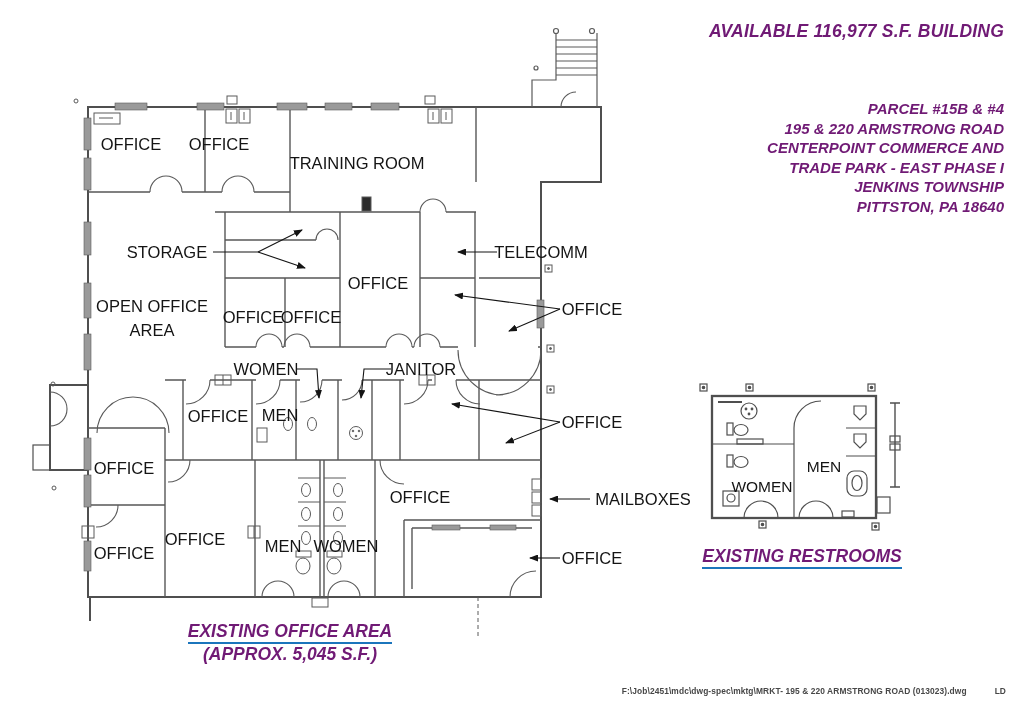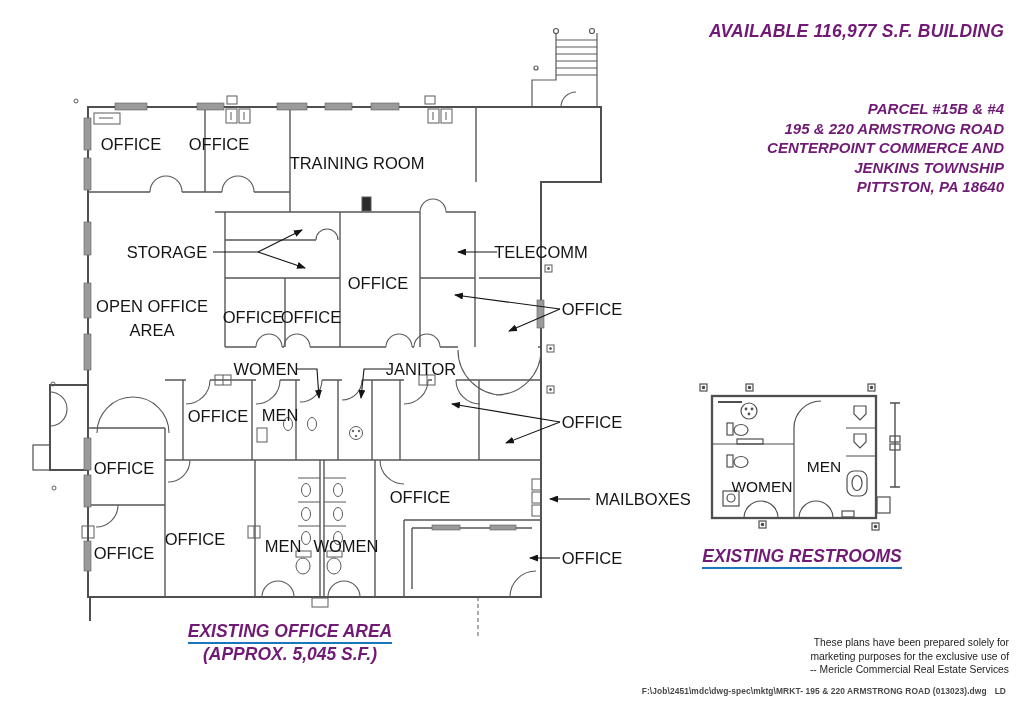--- a/index.html
+++ b/index.html
@@ -6,21 +6,21 @@
   .page{position:relative;width:1024px;height:715px;background:#ffffff;
         font-family:"Liberation Sans",sans-serif;overflow:hidden;}
   .blue{color:#701a75;font-weight:bold;font-style:italic;}
   .avail{position:absolute;top:21px;right:20px;font-size:17.5px;letter-spacing:.2px;white-space:nowrap;}
   .addr{position:absolute;top:99px;right:20px;text-align:right;font-size:15px;line-height:19.5px;white-space:nowrap;}
   .cap-office{position:absolute;top:620px;left:152px;width:276px;text-align:center;font-size:17.5px;line-height:23px;}
   .cap-rest{position:absolute;top:540px;left:692px;width:220px;text-align:center;font-size:17.5px;margin-top:6px;}
   .u{border-bottom:2.5px solid #1b75bc;padding-bottom:1px;}
   .disc{position:absolute;top:636px;right:15px;text-align:right;font-size:10.3px;line-height:13.7px;color:#1c1c1c;}
   .fpath{position:absolute;top:686px;right:18px;font-size:8.4px;font-weight:bold;color:#474747;letter-spacing:.1px;white-space:nowrap;}
-  .fpath .ld{margin-left:8px;}
+  .fpath .ld{margin-left:28px;}
   svg{position:absolute;left:0;top:0;}
   svg text{font-family:"Liberation Sans",sans-serif;font-size:16.5px;fill:#141414;}
   svg text.sm{font-size:15.5px;}
 </style>
 </head>
 <body>
 
 <div class="page">
 
   <svg width="1024" height="715" viewBox="0 0 1024 715">
@@ -252,36 +252,32 @@
       </g>
     </g>
   </svg>
 
   <div class="avail blue">AVAILABLE 116,977 S.F. BUILDING</div>
 
   <div class="addr blue">
     <div>PARCEL #15B &amp; #4</div>
     <div>195 &amp; 220 ARMSTRONG ROAD</div>
     <div>CENTERPOINT COMMERCE AND</div>
+    <div>TRADE PARK - EAST PHASE I</div>
     <div>JENKINS TOWNSHIP</div>
     <div>PITTSTON, PA 18640</div>
   </div>
 
   <div class="cap-office blue">
     <div><span class="u">EXISTING OFFICE AREA</span></div>
     <div>(APPROX. 5,045 S.F.)</div>
   </div>
 
   <div class="cap-rest blue">
     <span class="u">EXISTING RESTROOMS</span>
   </div>
 
-  <div class="disc">
-    <div>These plans have been prepared solely for</div>
-    <div>marketing purposes for the exclusive use of</div>
-    <div>-- Mericle Commercial Real Estate Services</div>
-  </div>
 
   <div class="fpath">
     <span>F:\Job\2451\mdc\dwg-spec\mktg\MRKT- 195 &amp; 220 ARMSTRONG ROAD (013023).dwg</span><span class="ld">LD</span>
   </div>
 
 </div>
 
 </body></html>

